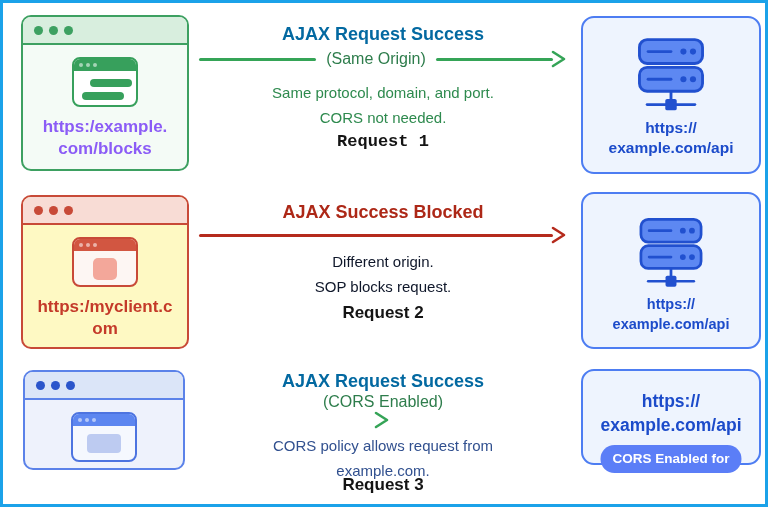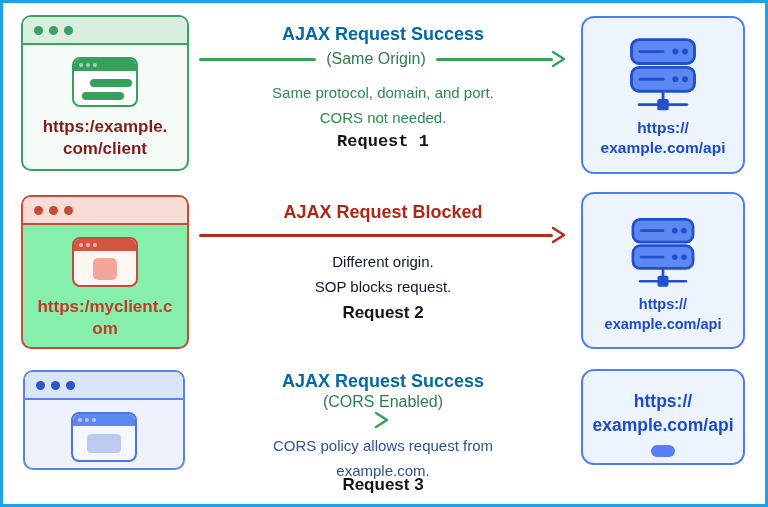--- a/index.html
+++ b/index.html
@@ -18,23 +18,23 @@
   .mini-h i{width:4px;height:4px;border-radius:50%;background:rgba(255,255,255,.55);}
   .bar{height:8px;border-radius:4px;}
   .url{font-weight:bold;font-size:17px;line-height:22px;text-align:center;margin-top:9px;}
   
   .g.browser{border-color:#3da061;background:#f4fbf6;}
   .g .b-header{background:#d8eede;border-color:#3da061;}
   .g .dot{background:#3da061;}
   .g .mini{border-color:#37a05c;}
   .g .mini-h{background:#37a05c;}
   .g .bar{background:#37a05c;}
-  .g .url{color:#7f1d1d;}
-  
-  .r.browser{border-color:#c84a38;background:#86efac;}
+  .g .url{color:#8b5cf6;}
+  
+  .r.browser{border-color:#c84a38;background:#fef9c3;}
   .r .b-header{background:#f8dcd5;border-color:#c84a38;}
   .r .dot{background:#c84a38;}
   .r .mini{border-color:#c84a38;background:#fdf6f3;}
   .r .mini-h{background:#d25641;}
   .r .sq{width:24px;height:22px;border-radius:5px;background:#f3a79a;margin:7px auto 0;}
   .r .url{color:#c43a29;}
   
   .b.browser{border-color:#5b82e9;background:#eef2fc;}
   .b .b-header{background:#dbe5f8;border-color:#5b82e9;}
   .b .dot{background:#2b55cb;}
@@ -52,21 +52,21 @@
   .d-navy{color:#31508f;}
   .request{font-weight:bold;font-size:17px;color:#141414;}
   .arrow{display:flex;align-items:center;height:24px;}
   .a-line{flex:1;height:3px;border-radius:2px;background:currentColor;}
   .a-label{padding:0 10px;font-size:16px;white-space:nowrap;}
   .a-green{color:#35a457;}
   .a-green .a-label{color:#2e7d4c;}
   .a-red{color:#b52a1c;}
   .a-head{margin-left:-4px;flex:0 0 auto;display:block;}
   
-  .server-box{position:absolute;box-sizing:border-box;left:578px;width:164px;border:2px solid #4d7df2;
+  .server-box{position:absolute;box-sizing:border-box;left:578px;width:180px;border:2px solid #4d7df2;
     border-radius:13px;background:#eef4fe;display:flex;flex-direction:column;align-items:center;}
   .s-url{font-weight:bold;font-size:15.5px;line-height:20px;color:#1c4bca;text-align:center;}
   .s-url-lg{font-size:17.5px;line-height:24px;margin-top:18px;}
   .badge{position:absolute;left:50%;transform:translateX(-50%);top:74px;background:#5b7ef7;color:#fff;
     font-weight:bold;font-size:13.5px;line-height:16px;text-align:center;border-radius:18px;
     padding:6px 12px;white-space:nowrap;}
 </style>
 </head>
 <body>
 
@@ -83,21 +83,21 @@
         <div class="mini-h">
             <i></i>
             <i></i>
             <i></i>
           </div>
         <div class="bar" style="width:42px;margin:8px 0 0 16px;"></div>
         <div class="bar" style="width:42px;margin:5px 0 0 8px;"></div>
       </div>
       <div class="url">
         <div>https:/example.</div>
-        <div>com/client</div>
+        <div>com/blocks</div>
       </div>
     </div>
   </div>
 
   <div class="mid flow-title t-green" style="top:21px;">AJAX Request Success</div>
 
   <div class="mid arrow a-green" style="top:44px;">
     <span class="a-line"></span>
     <span class="a-label">(Same Origin)</span>
     <span class="a-line"></span>
@@ -148,21 +148,21 @@
           </div>
         <div class="sq"></div>
       </div>
       <div class="url">
         <div>https:/myclient.c</div>
         <div>om</div>
       </div>
     </div>
   </div>
 
-  <div class="mid flow-title t-red" style="top:199px;">AJAX Request Blocked</div>
+  <div class="mid flow-title t-red" style="top:199px;">AJAX Success Blocked</div>
 
   <div class="mid arrow a-red" style="top:220px;">
     <span class="a-line"></span>
     <svg class="a-head" width="18" height="18" viewBox="0 0 18 18">
       <path d="M4 2 L15 9 L4 16" fill="none" stroke="currentColor" stroke-width="2.6" stroke-linecap="round" stroke-linejoin="round"></path>
     </svg>
   </div>
 
   <div class="mid desc d-red" style="top:246px;">
     <div>Different origin.</div>
@@ -226,16 +226,17 @@
   </div>
 
   <div class="mid request" style="top:472px;">Request 3</div>
 
   <div class="server-box" style="top:366px;height:96px;">
     <div class="s-url s-url-lg">
       <div>https://</div>
       <div>example.com/api</div>
     </div>
     <div class="badge">
+      <div>CORS Enabled for</div>
     </div>
   </div>
 
 </div>
 
 </body></html>

